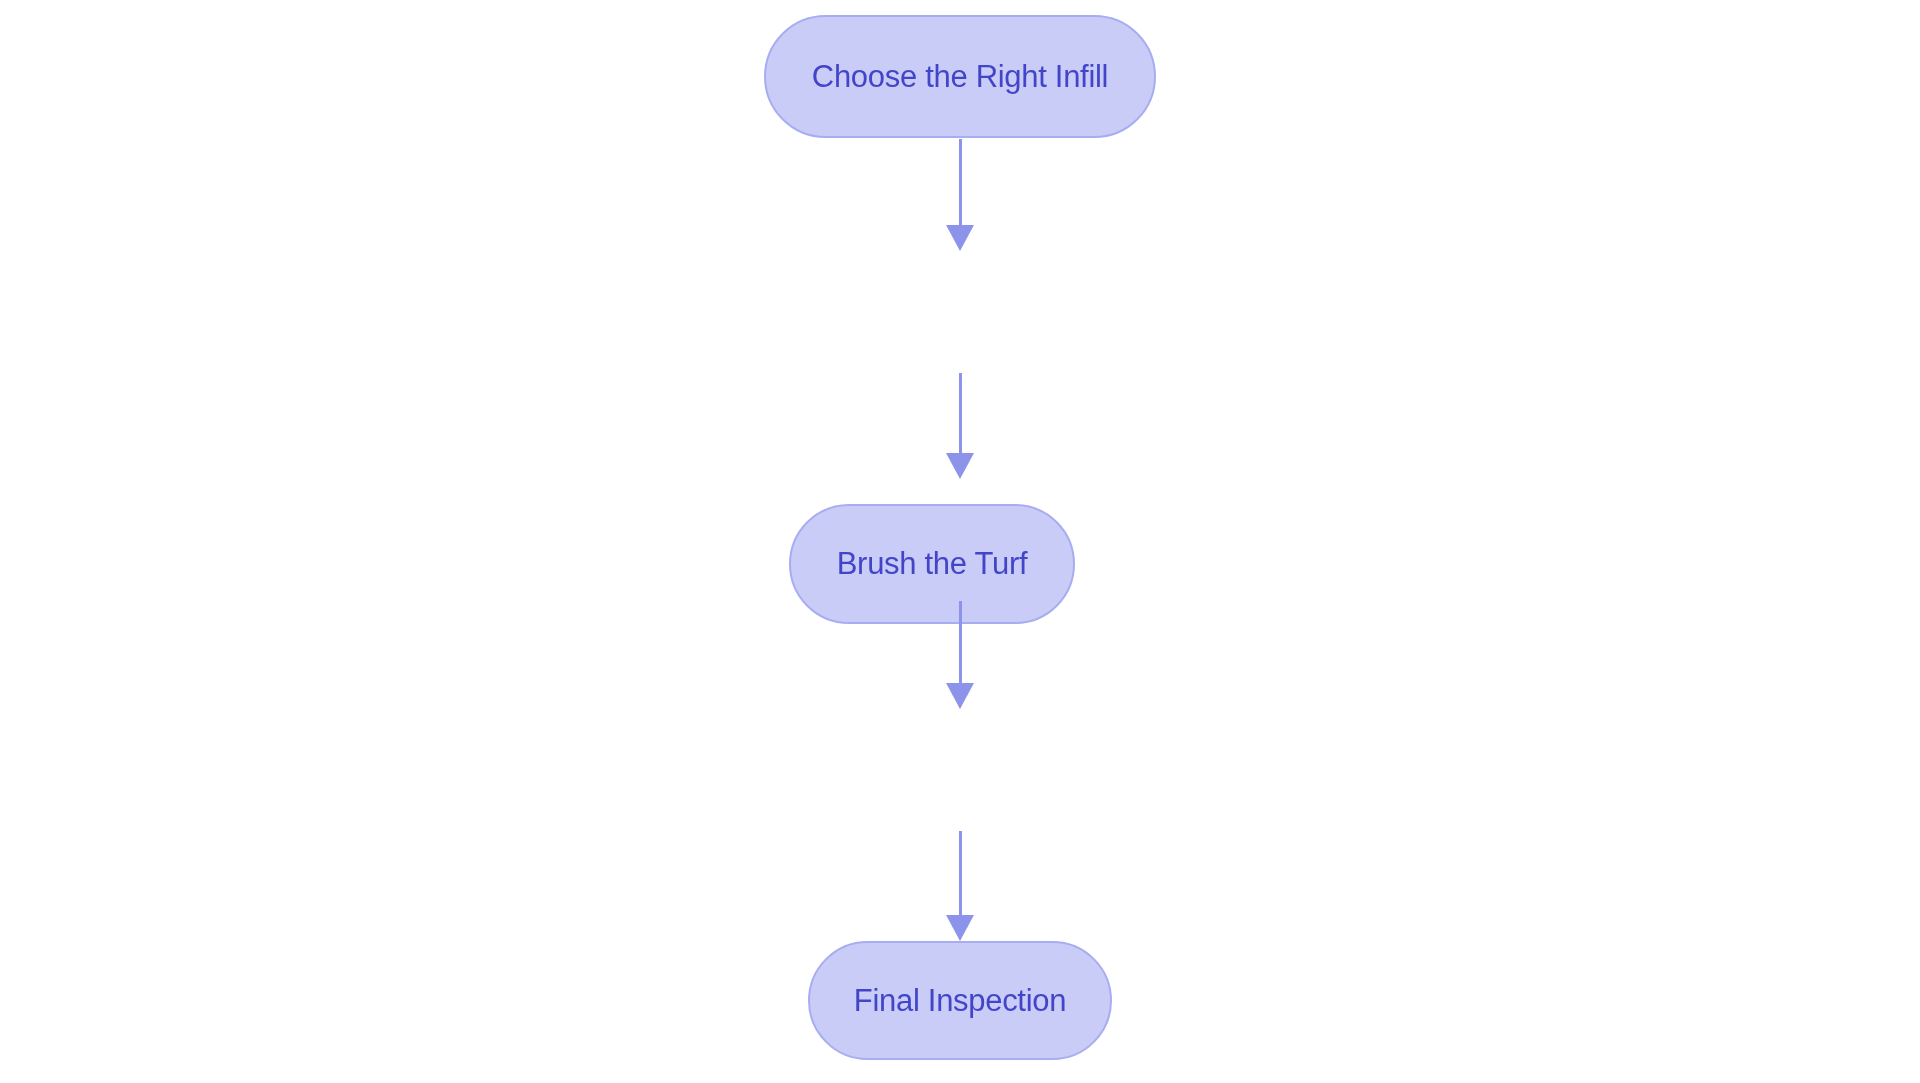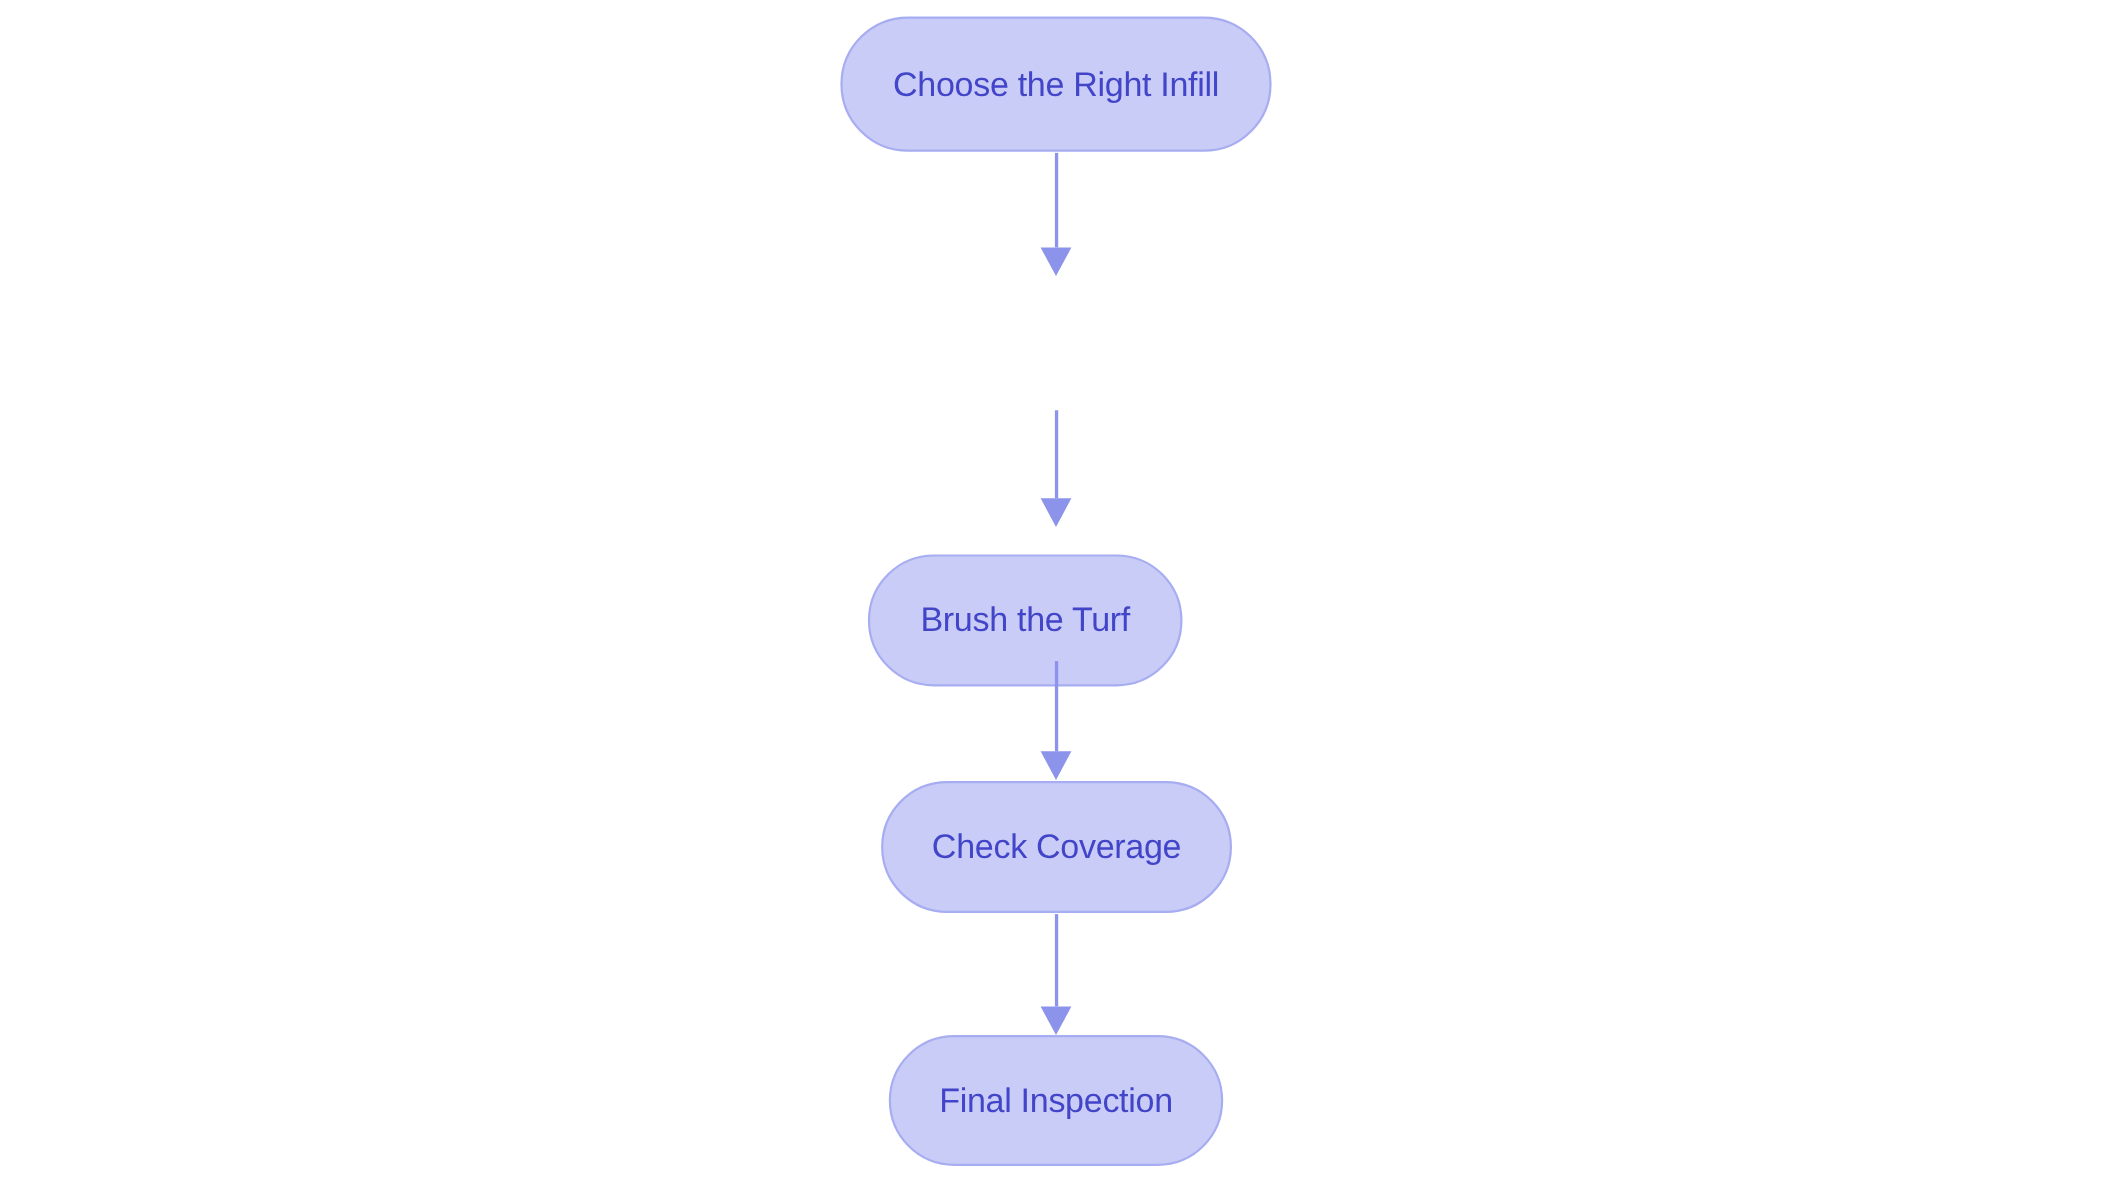--- a/index.html
+++ b/index.html
@@ -85,23 +85,20 @@
 
   <div class="flow-node node-3">
     <span>Brush the Turf</span>
   </div>
 
   <div class="arrow arrow-3">
     <div class="shaft"></div>
     <div class="head"></div>
   </div>
 
-  <div class="flow-node node-4">
-    <span>Check Coverage</span>
-  </div>
 
   <div class="arrow arrow-4">
     <div class="shaft"></div>
     <div class="head"></div>
   </div>
 
   <div class="flow-node node-5">
     <span>Final Inspection</span>
   </div>
 

